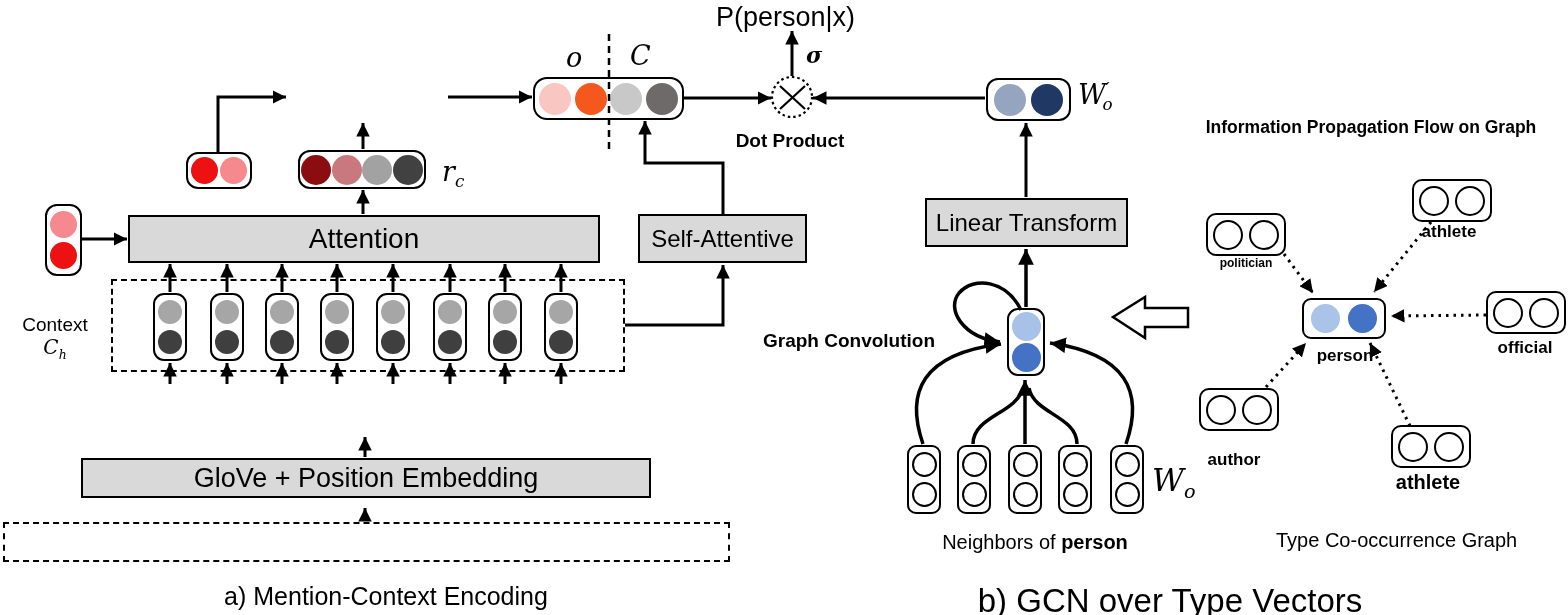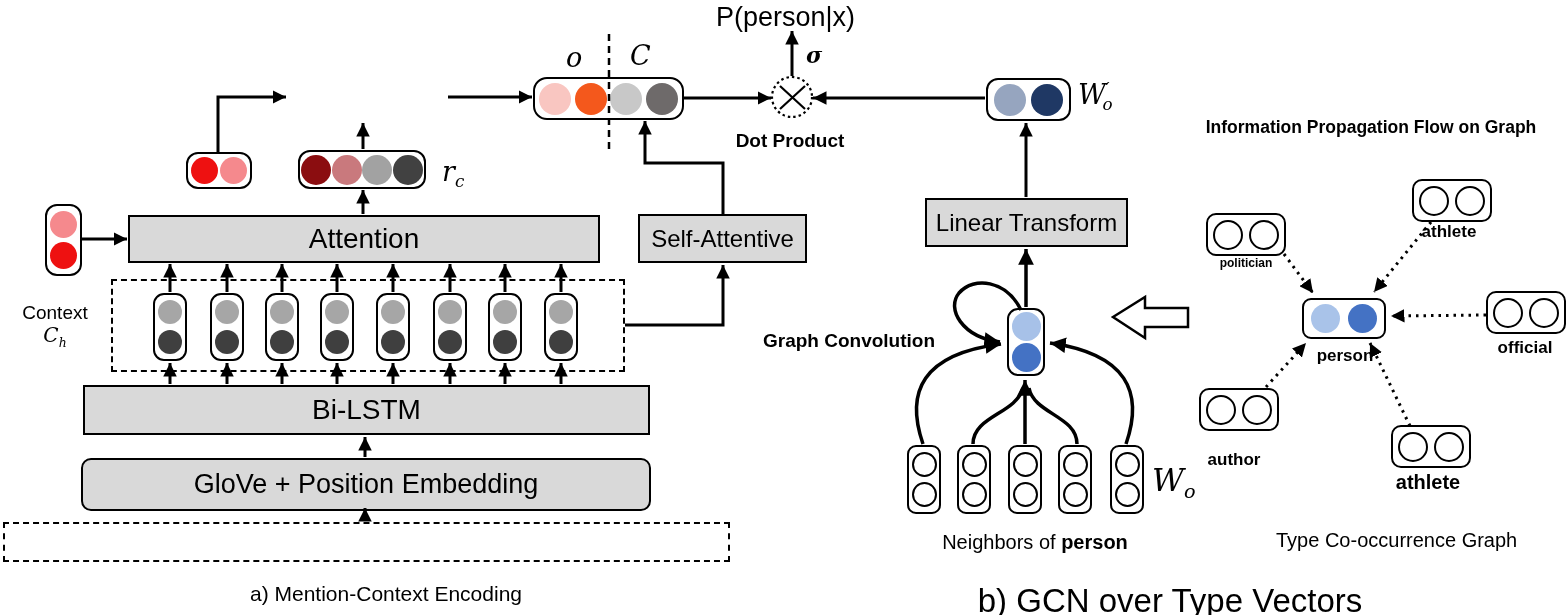--- a/index.html
+++ b/index.html
@@ -33,24 +33,21 @@
 
   <div class="dashed" style="left:111px;top:279px;width:514px;height:93px;"></div>
   <div class="dashed" style="left:3px;top:522px;width:727px;height:40px;"></div>
 
   <div class="gbox" style="left:128px;top:215px;width:472px;height:48px;font-size:28px;">
     <span>Attention</span>
   </div>
   <div class="gbox" style="left:638px;top:214px;width:169px;height:49px;font-size:24px;">
     <span>Self-Attentive</span>
   </div>
-  <div class="gbox" style="left:83px;top:385px;width:567px;height:50px;font-size:28px;">
-    <span>Bi-LSTM</span>
-  </div>
-  <div class="gbox" style="left:81px;top:458px;width:570px;height:53px;font-size:27px;border-radius:10px;">
+  <div class="gbox" style="left:81px;top:458px;width:570px;height:40px;font-size:27px;">
     <span>GloVe + Position Embedding</span>
   </div>
   <div class="gbox" style="left:925px;top:198px;width:203px;height:49px;font-size:24px;">
     <span>Linear Transform</span>
   </div>
 
   <div class="cap" style="left:533px;top:77px;width:151px;height:43px;border-radius:14px;--d:32px;">
       <div class="circle" style="background: rgb(249, 198, 193);"></div>
       <div class="circle" style="background: rgb(244, 88, 28);"></div>
       <div class="circle" style="background: rgb(200, 200, 200);"></div>
@@ -164,29 +161,29 @@
   <div class="t ctr bold" style="left:710px;top:130px;width:160px;font-size:19px;">Dot Product</div>
 
   <div class="t serifi" style="left:566px;top:42px;font-size:27px;">o</div>
   <div class="t serifi" style="left:630px;top:40px;font-size:27px;">C</div>
 
   <div class="t serifi" style="left:442px;top:156px;font-size:27px;">
     <span>r</span><sub>c</sub>
   </div>
 
 
-  <div class="t ctr" style="left:5px;top:302px;width:100px;font-size:19px;line-height:22px;text-align:center;">
+  <div class="t ctr" style="left:5px;top:314px;width:100px;font-size:19px;line-height:22px;text-align:center;">
     <div>Context</div>
     <div class="serifi" style="font-size:20px;">
       <span>C</span><sub>h</sub>
     </div>
   </div>
 
 
-  <div class="t ctr" style="left:186px;top:582px;width:400px;font-size:21px;">a) Mention-Context Encoding</div>
+  <div class="t ctr" style="left:186px;top:582px;width:400px;font-size:25px;">a) Mention-Context Encoding</div>
   <div class="t ctr" style="left:970px;top:582px;width:400px;font-size:33px;text-align:center;">b) GCN over Type Vectors</div>
 
   <div class="t serifi" style="left:1078px;top:78px;font-size:27px;">
     <span>W</span><span class="prime">′</span><sub style="margin-left:-7px;">o</sub>
   </div>
   <div class="t serifi" style="left:1152px;top:462px;font-size:31px;">
     <span>W</span><sub>o</sub>
   </div>
 
   <div class="t bold" style="left:763px;top:330px;font-size:19px;">Graph Convolution</div>

